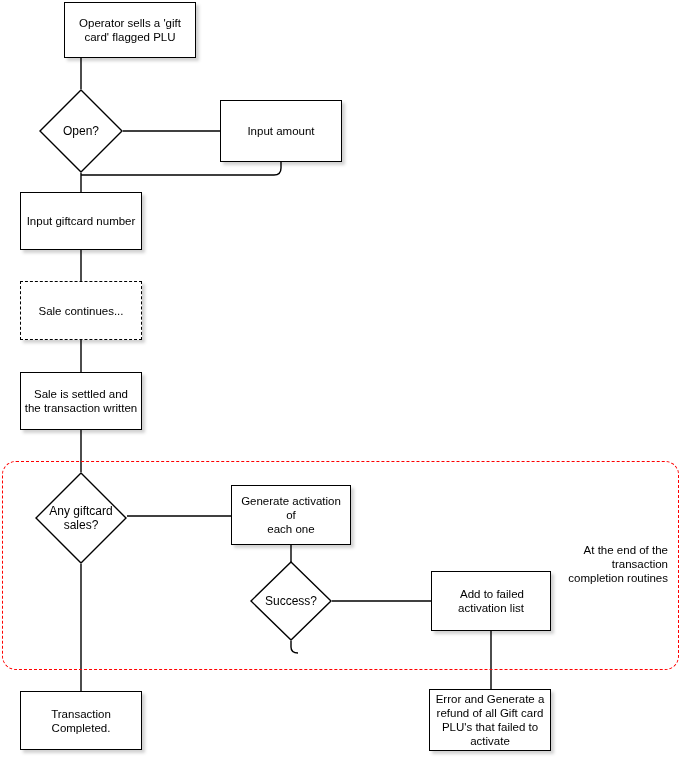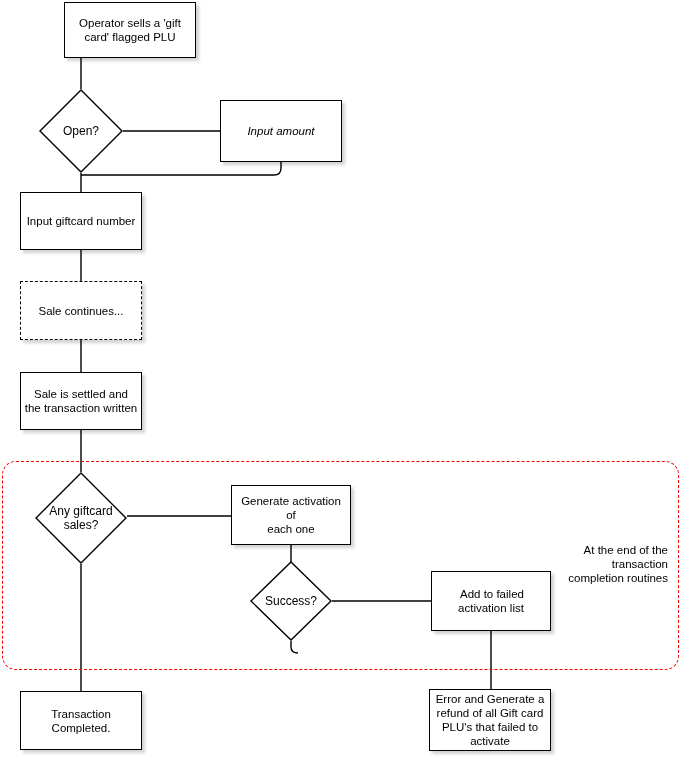--- a/index.html
+++ b/index.html
@@ -134,21 +134,21 @@
 card' flagged PLU</span>
   </div>
 
   <div class="diamond-wrap" style="left:39px; top:89px; width:84px; height:84px;">
     <svg width="84" height="84" viewBox="0 0 84 84" xmlns="http://www.w3.org/2000/svg">
       <polygon points="42,1 83,42 42,83 1,42" fill="#ffffff" stroke="#000000" stroke-width="1.4" style="filter:none"></polygon>
     </svg>
     <span class="label">Open?</span>
   </div>
 
-  <div class="node process" style="left:220px; top:100px; width:122px; height:62px;font-style:italic;">
+  <div class="node process" style="left:220px; top:100px; width:122px; height:62px;">
     <span class="label">Input amount</span>
   </div>
 
   <div class="node process" style="left:20px; top:192px; width:122px; height:58px;">
     <span class="label">Input giftcard number</span>
   </div>
 
   <div class="node process dashed" style="left:20px; top:281px; width:122px; height:59px;">
     <span class="label">Sale continues...</span>
   </div>

